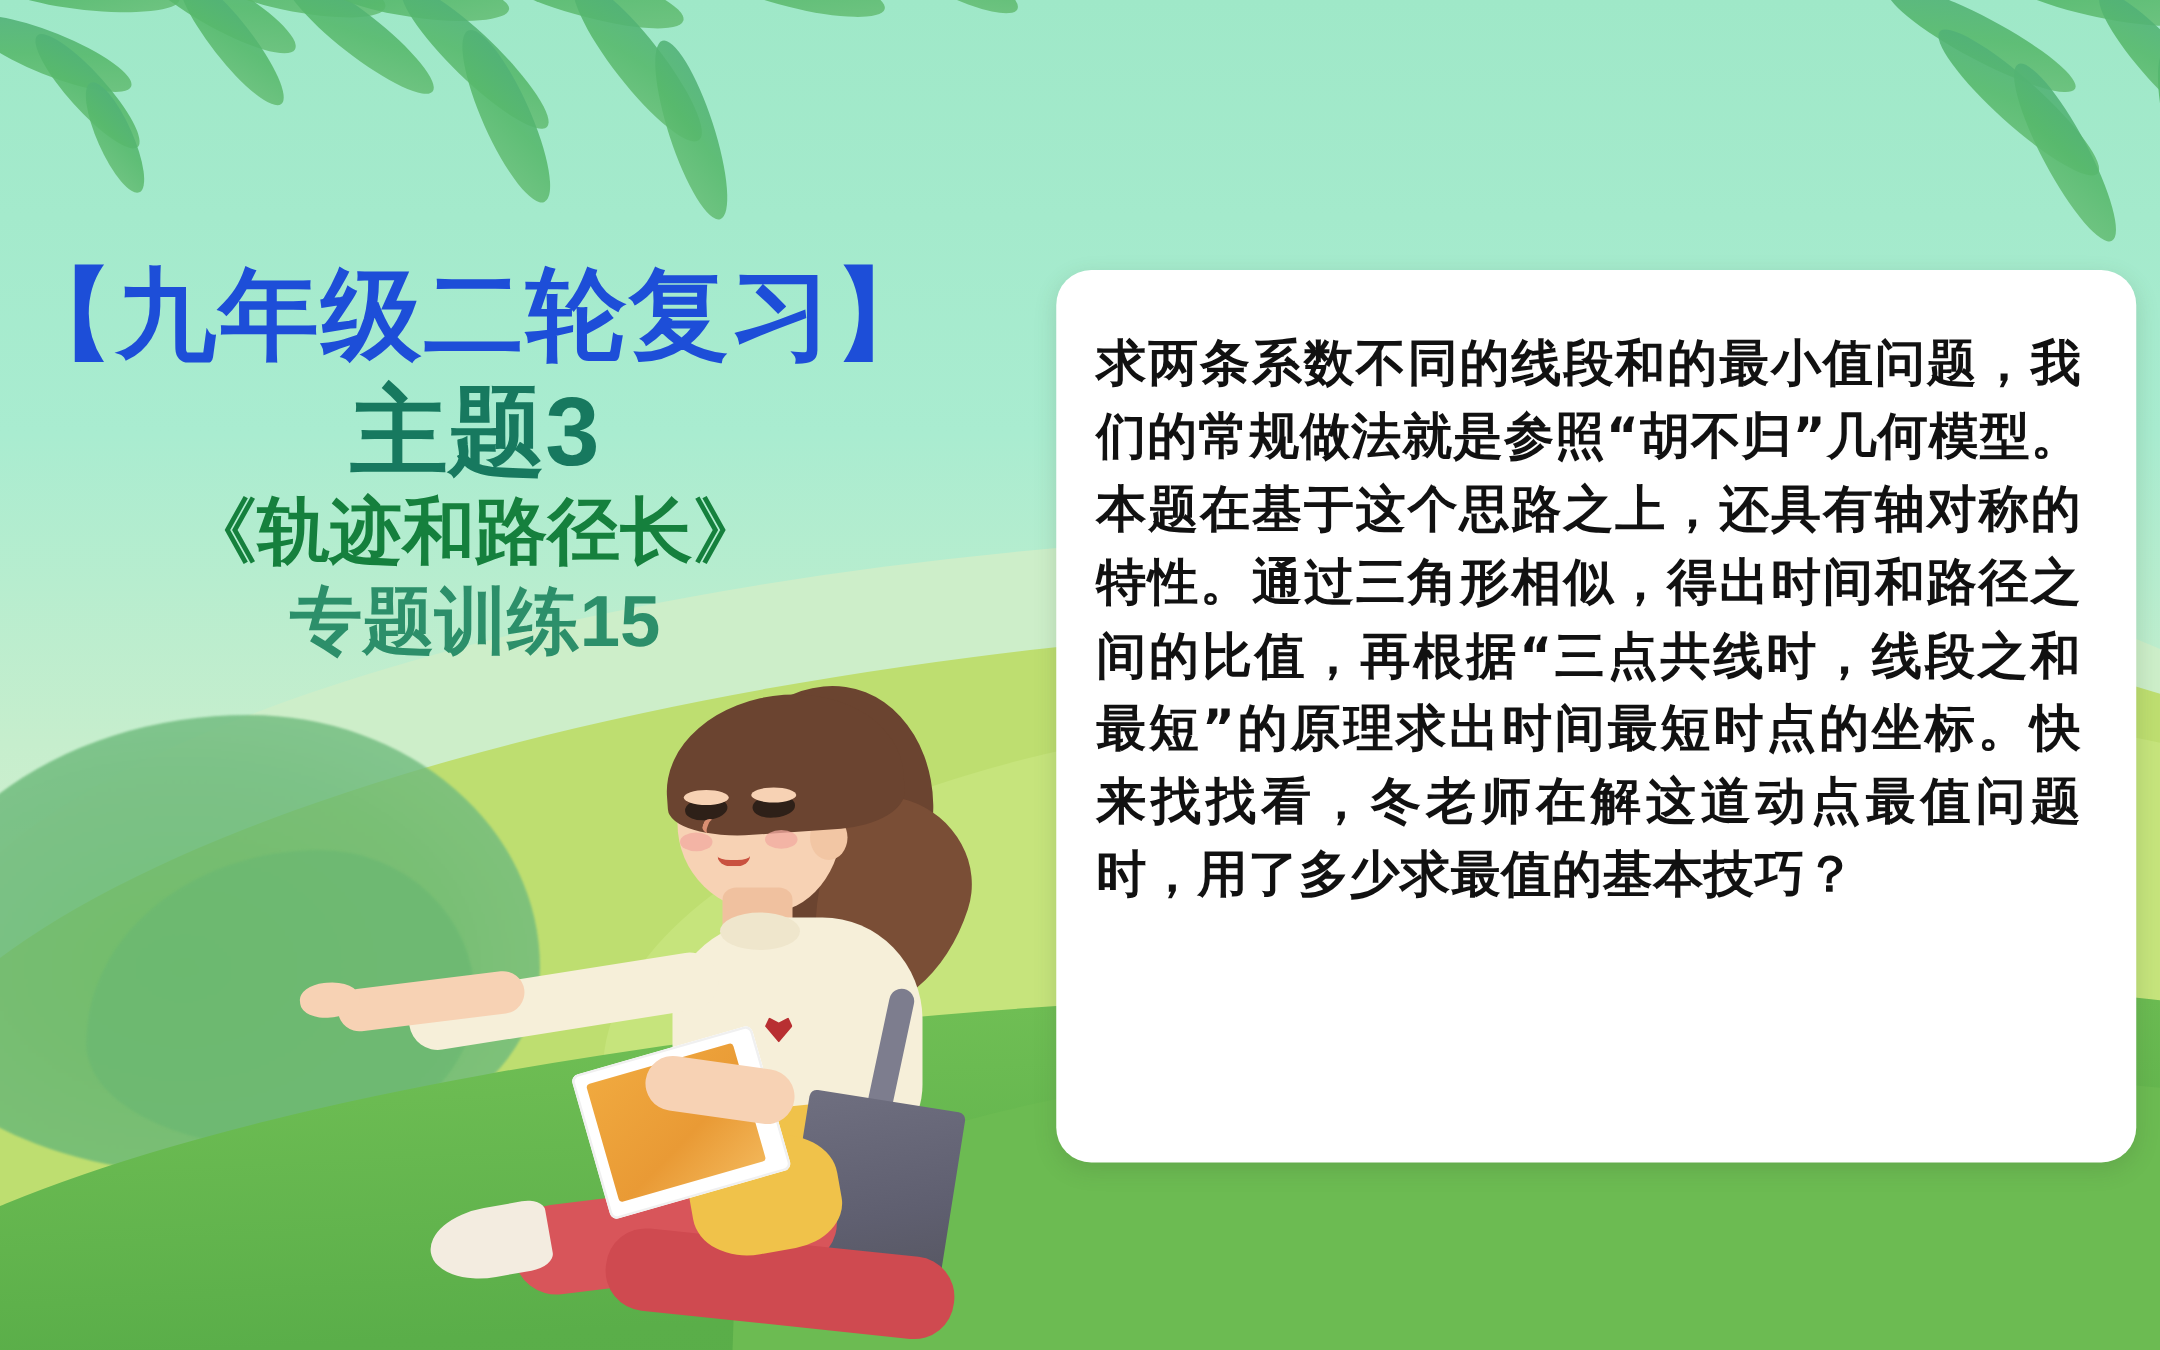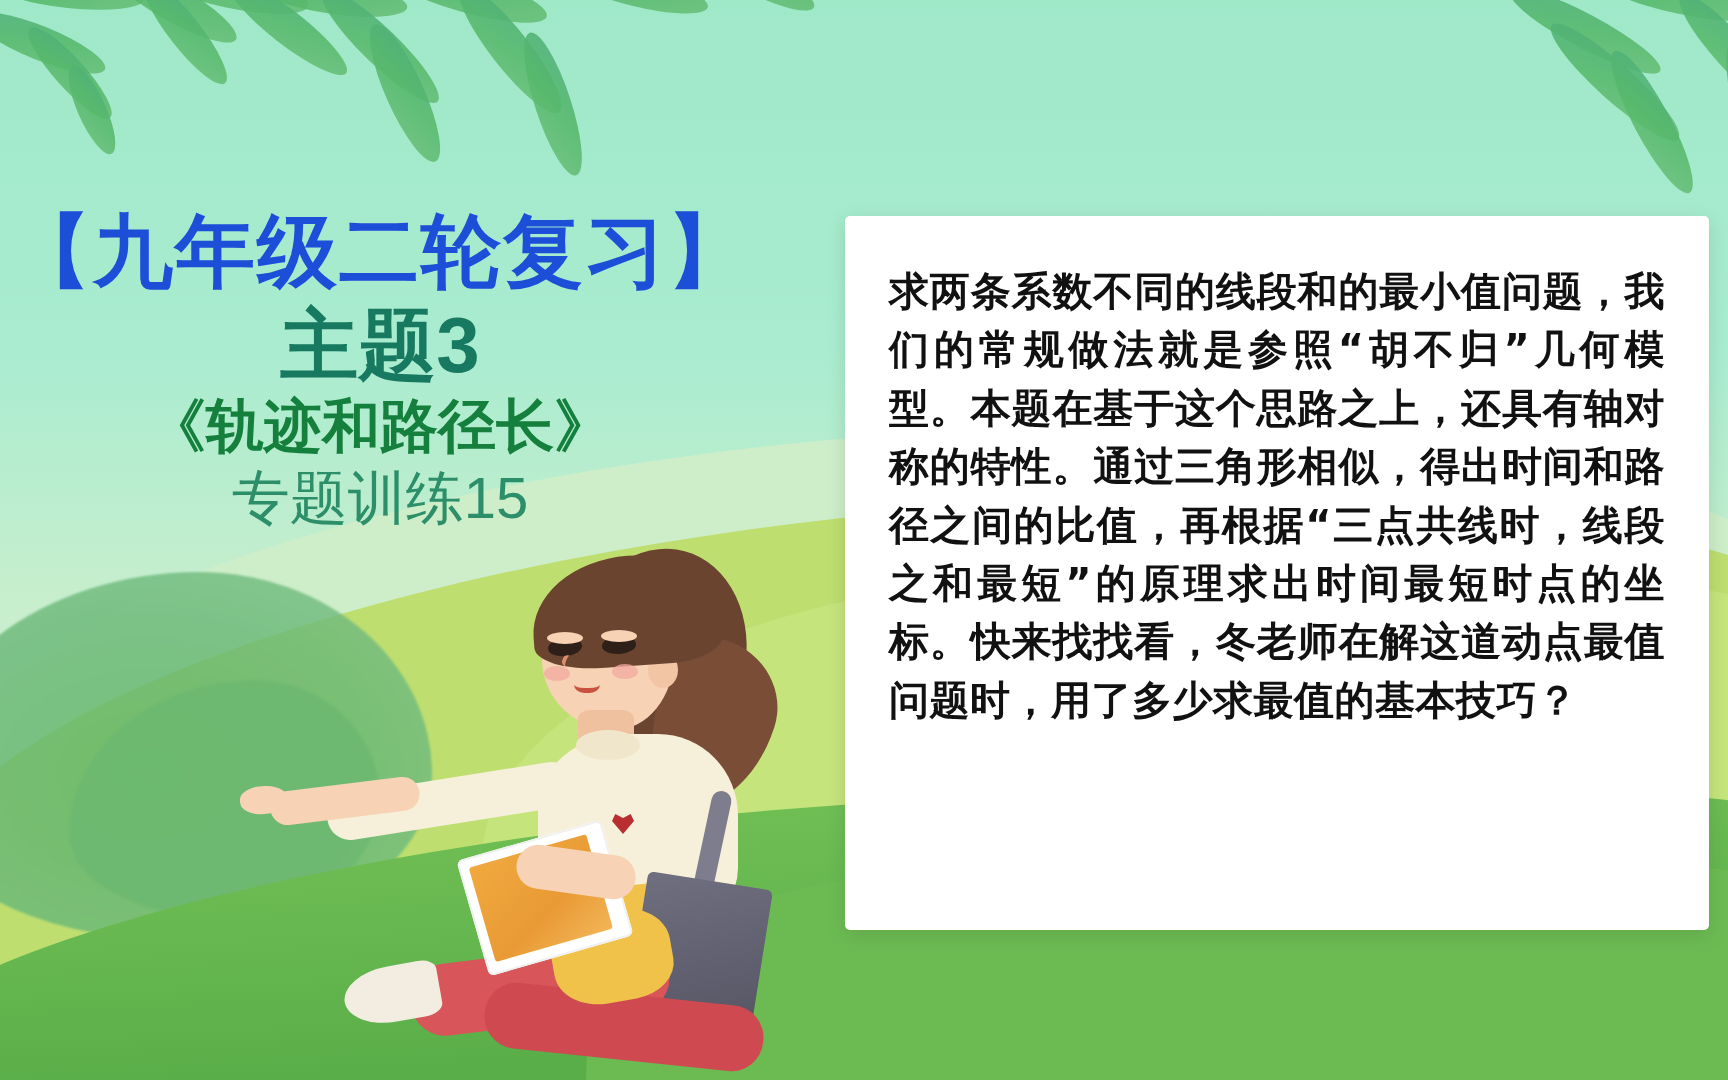--- a/index.html
+++ b/index.html
@@ -74,21 +74,21 @@
     line-height:1.18;white-space:nowrap;
   }
   .t-sub{
     font-size:78px;font-weight:bold;color:#17795f;line-height:1.15;margin-top:2px;
   }
   .t-book{
     font-size:58px;font-weight:bold;color:#15803d;line-height:1.2;
     white-space:nowrap;
   }
   .t-series{
-    font-size:58px;font-weight:normal;color:#2c8f6a;line-height:1.2;margin-top:2px;
+    font-size:58px;font-weight:bold;color:#2c8f6a;line-height:1.2;margin-top:2px;
   }
   .banner{
     position:absolute;left:92px;top:805px;width:550px;height:56px;
     background:#2a8063;border-radius:28px;
     display:flex;align-items:center;justify-content:center;
     color:#ffffff;font-size:29px;font-weight:bold;letter-spacing:1px;
   }
 
   
   .girl{position:absolute;left:420px;top:520px;width:420px;height:560px;}
@@ -211,23 +211,23 @@
     background:#f0c24a;border-radius:38% 42% 36% 40%;transform:rotate(-10deg);
   }
   .g-shoe{
     position:absolute;left:-76px;top:446px;width:96px;height:56px;
     background:#f3ece0;border-radius:50% 18% 20% 50%;transform:rotate(-10deg);
   }
 
   
   .card{
     position:absolute;left:845px;top:216px;width:864px;height:714px;
-    background:#ffffff;border-radius:5px;
+    background:#ffffff;border-radius:28px;
     box-shadow:0 6px 18px rgba(60,90,50,.18);
-    padding:46px 44px 30px 44px;
+    padding:46px 44px 30px 32px;
     box-sizing:border-box;
     overflow:hidden;
   }
   .card-body{
     font-family:"DejaVu Sans","Liberation Sans",sans-serif;
     font-size:40px;font-weight:bold;color:#111111;
     line-height:1.46;letter-spacing:.5px;
     text-align:justify;text-justify:inter-character;
     word-break:break-all;
   }

